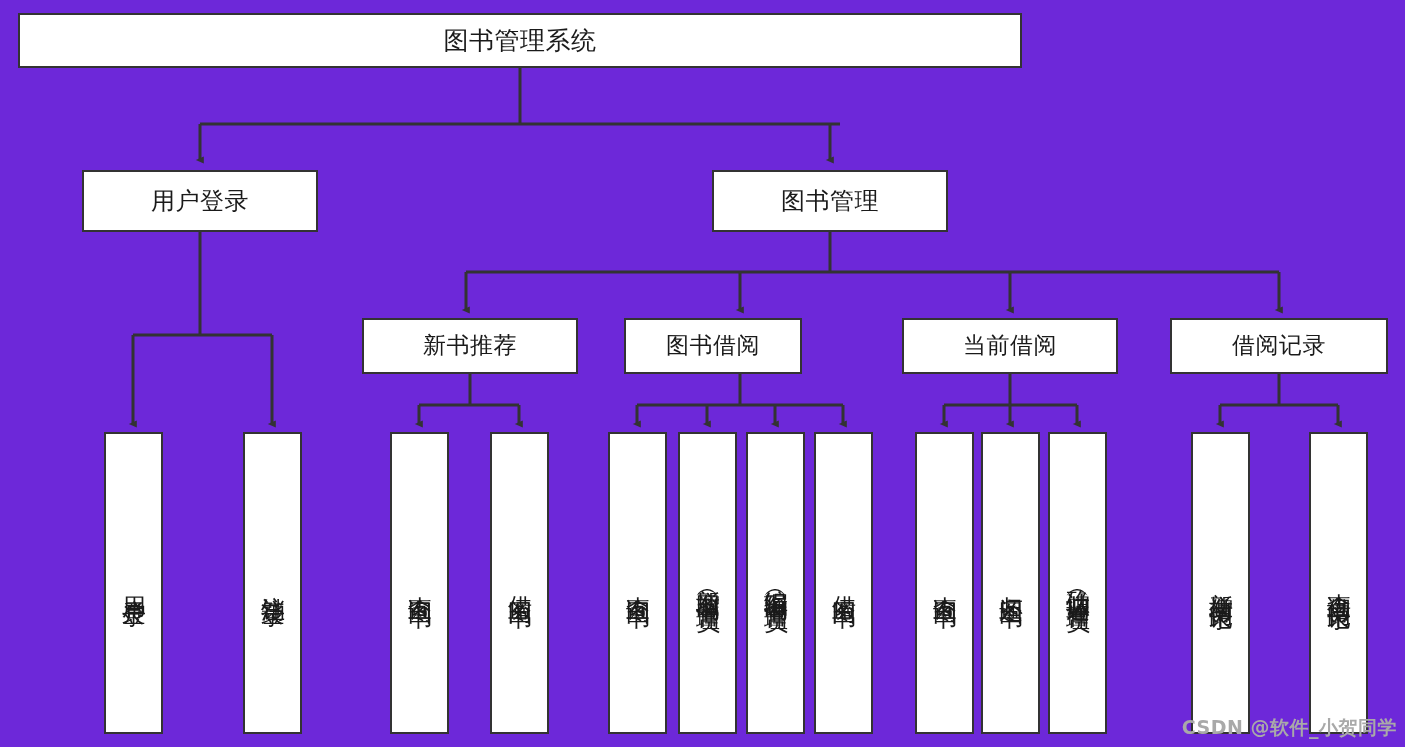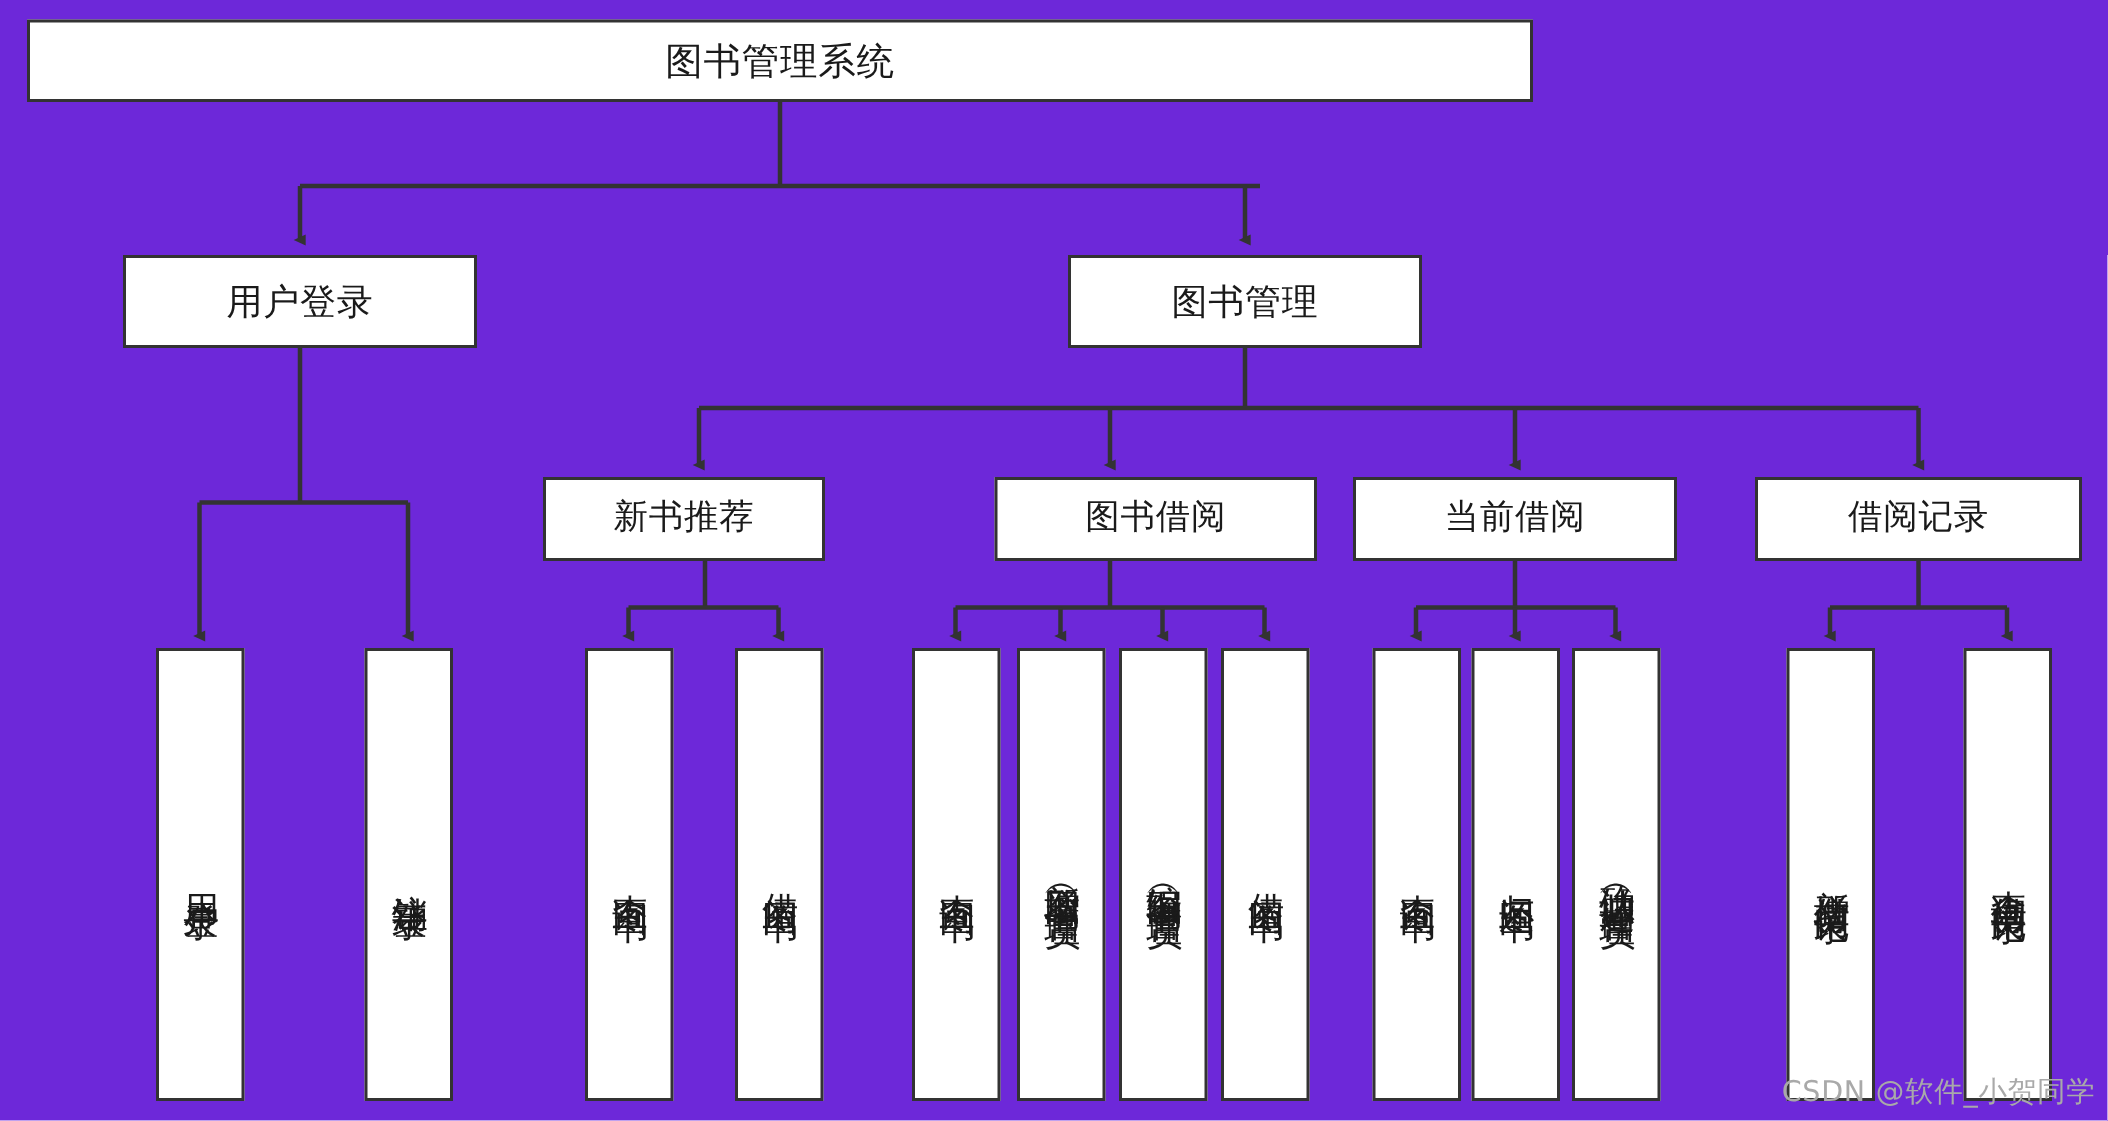--- a/index.html
+++ b/index.html
@@ -61,20 +61,21 @@
   }
   #watermark {
     position: absolute;
     right: 8px;
     bottom: 6px;
     font-size: 19px;
     color: #a9a9a9;
     letter-spacing: 0.5px;
     white-space: nowrap;
     user-select: none;
+    font-weight: bold;
   }
 </style>
 </head>
 <body>
 
 <div id="diagram-root">
 
   <svg id="edge-layer" viewBox="0 0 1405 747" xmlns="http://www.w3.org/2000/svg">
     <defs>
       <marker id="arrow" markerWidth="9" markerHeight="9" refX="4.2" refY="4.2" orient="auto" markerUnits="userSpaceOnUse">
@@ -130,25 +131,25 @@
   </div>
 
   <div class="node node-l2" style="left:82px; top:170px; width:236px; height:62px;">
     <span class="label">用户登录</span>
   </div>
 
   <div class="node node-l2" style="left:712px; top:170px; width:236px; height:62px;justify-content:center;">
     <span class="label">图书管理</span>
   </div>
 
-  <div class="node node-l3" style="left:362px; top:318px; width:188px; height:56px;">
+  <div class="node node-l3" style="left:362px; top:318px; width:216px; height:56px;">
     <span class="label">新书推荐</span>
   </div>
 
-  <div class="node node-l3" style="left:663px; top:318px; width:215px; height:56px;align-items:center;">
+  <div class="node node-l3" style="left:624px; top:318px; width:178px; height:56px;align-items:center;">
     <span class="label">图书借阅</span>
   </div>
 
   <div class="node node-l3" style="left:1170px; top:318px; width:218px; height:56px;">
     <span class="label">借阅记录</span>
   </div>
 
   <div class="node node-l3" style="left:902px; top:318px; width:216px; height:56px;">
     <span class="label">当前借阅</span>
   </div>

